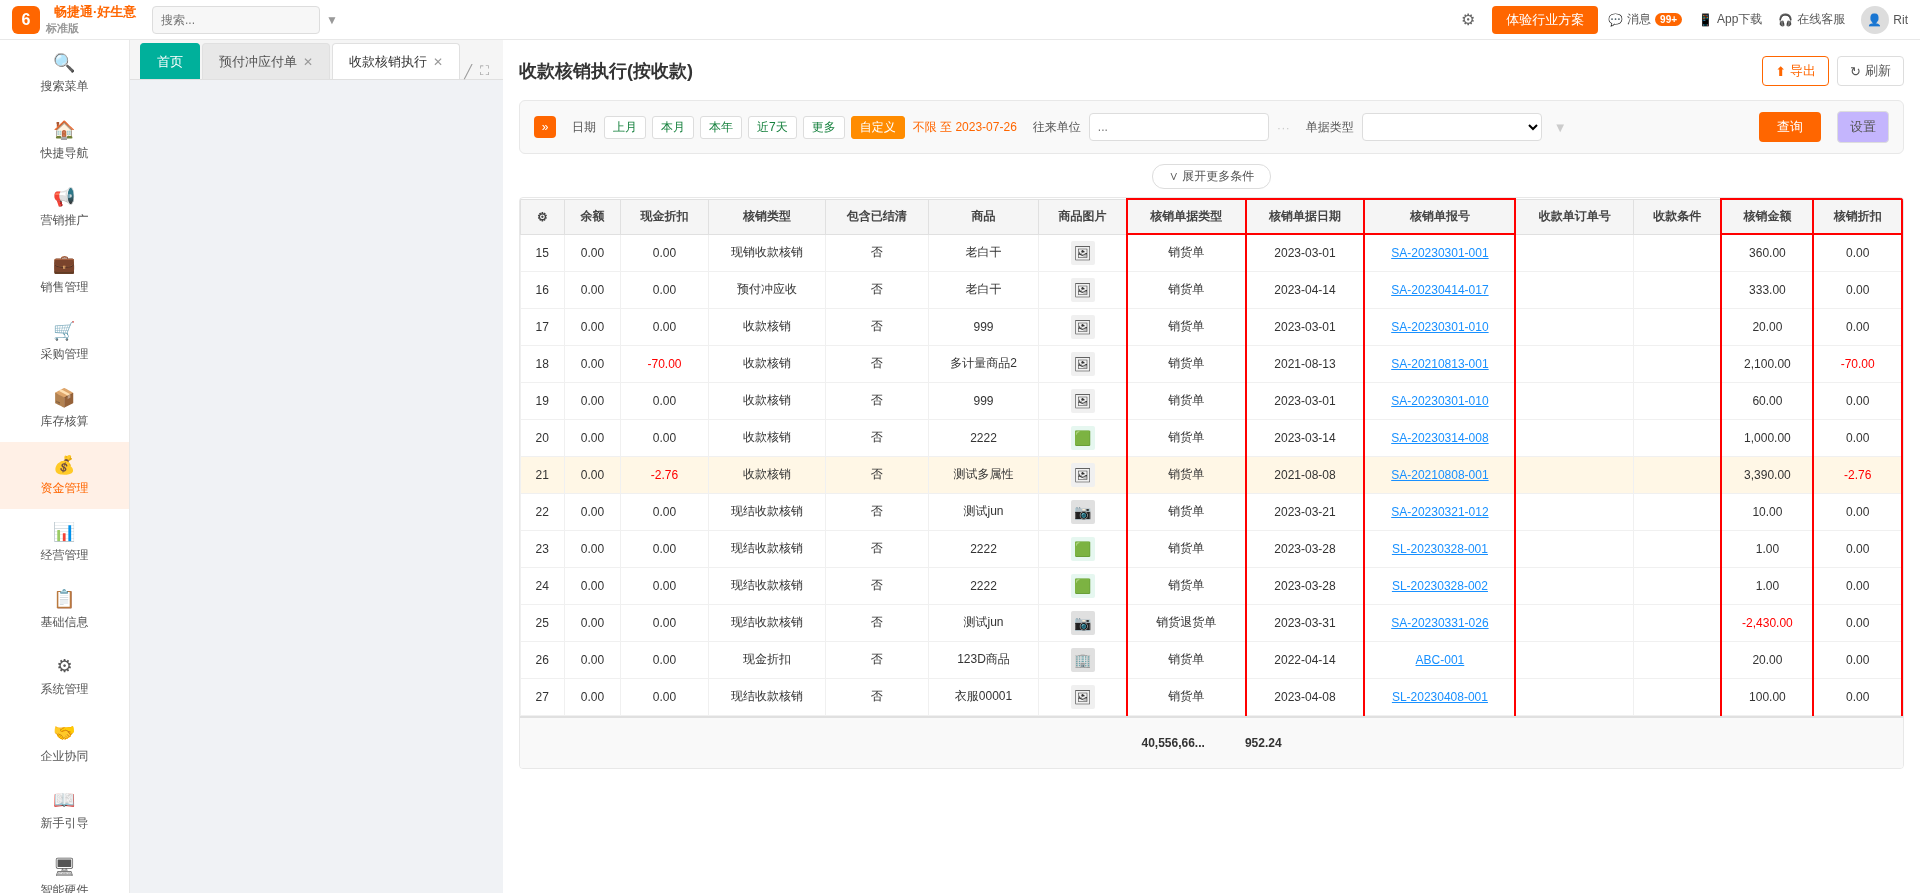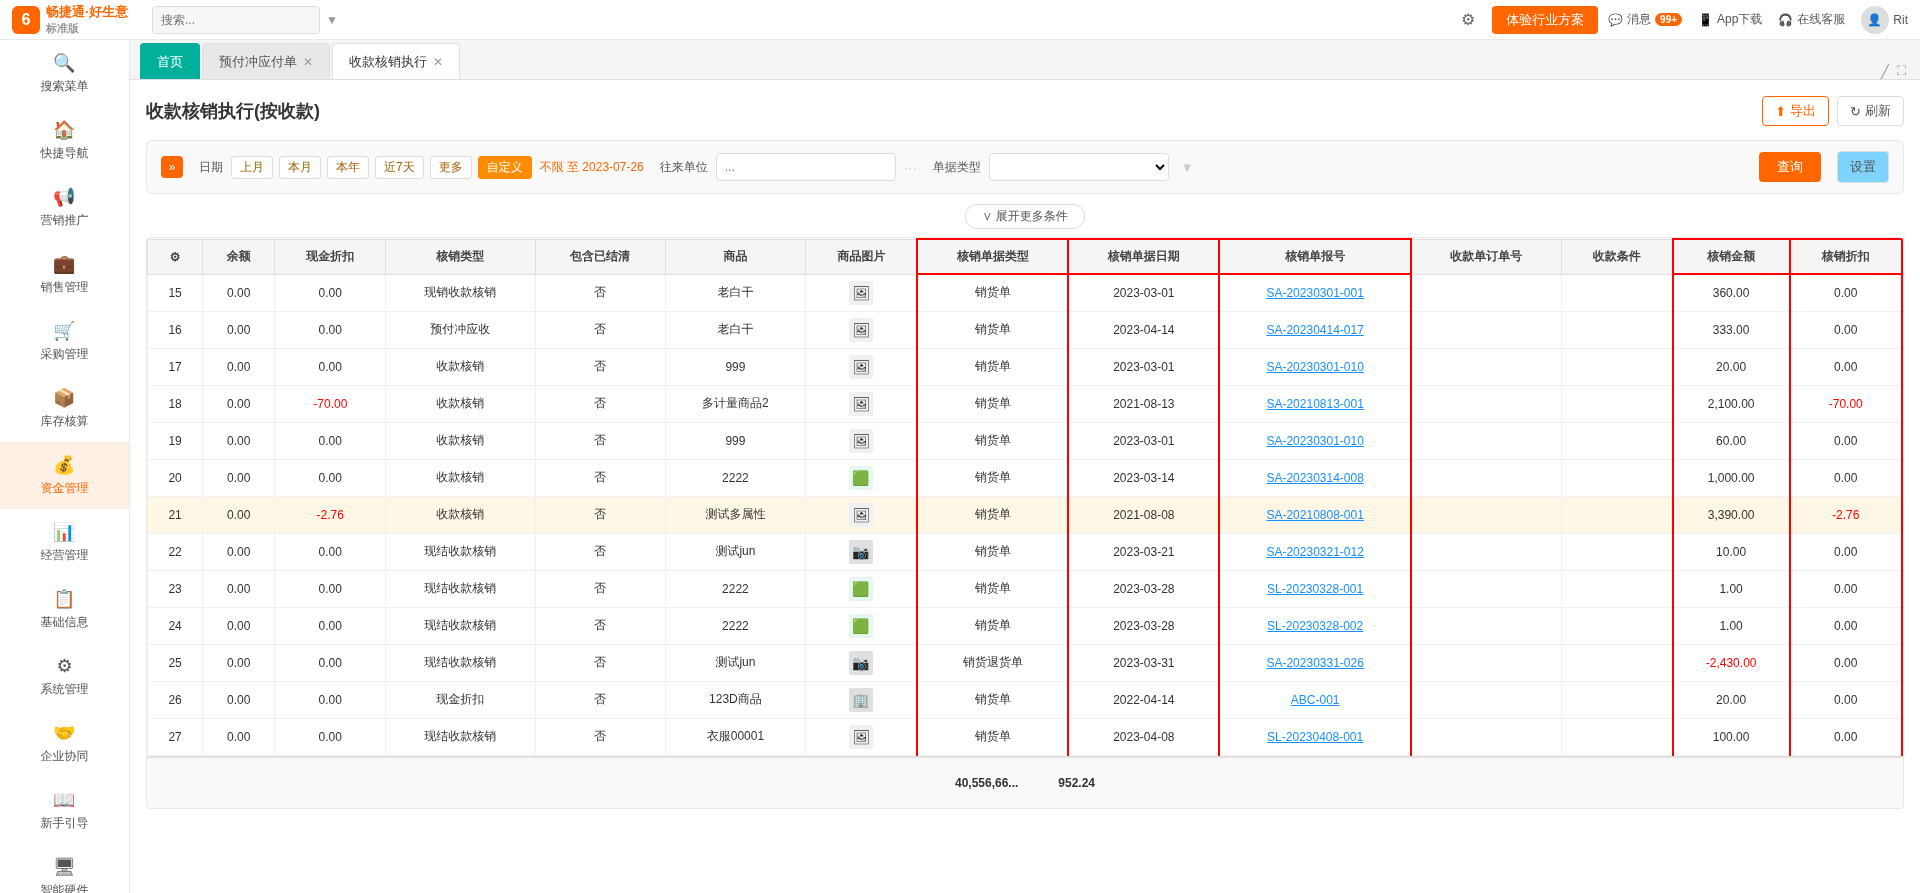--- a/index.html
+++ b/index.html
@@ -70,21 +70,21 @@
     }
     .sidebar-item {
       display: flex; flex-direction: column; align-items: center;
       padding: 12px 8px; cursor: pointer; gap: 4px;
       font-size: 12px; color: #555; border-bottom: none;
     }
     .sidebar-item.active { background: #fff0e6; color: #f60; }
     .sidebar-item .si-icon { font-size: 18px; }
 
     
-    .main { flex: 1; display: flex; flex-direction: column; overflow: hidden; }
+    .main { flex: 1; display: flex; flex-direction: row; overflow: hidden; }
 
     
     .tab-bar {
       height: 40px; background: #f5f5f5; border-bottom: 1px solid #e0e0e0;
       display: flex; align-items: flex-end; padding: 0 10px; gap: 2px;
     }
     .tab {
       height: 36px; padding: 0 16px; border-radius: 4px 4px 0 0;
       border: 1px solid #e0e0e0; border-bottom: none;
       display: flex; align-items: center; gap: 6px; cursor: pointer;
@@ -133,40 +133,40 @@
     .filter-expand-btn {
       background: #f60; color: #fff; border: none; border-radius: 4px;
       width: 22px; height: 22px; cursor: pointer; font-size: 12px;
       display: flex; align-items: center; justify-content: center;
     }
     .filter-group { display: flex; align-items: center; gap: 8px; }
     .filter-label { font-size: 12px; color: #555; white-space: nowrap; }
     .filter-date-options { display: flex; gap: 6px; align-items: center; }
     .filter-date-btn {
       padding: 2px 8px; border: 1px solid #ddd; border-radius: 3px;
-      font-size: 12px; cursor: pointer; background: #fff; color: #a16207;
+      font-size: 12px; cursor: pointer; background: #fff; color: #15803d;
     }
     .filter-date-btn.custom {
       background: #ff8c00; color: #fff; border-color: #ff8c00;
     }
     .filter-date-value { font-size: 12px; color: #f60; }
     .filter-input {
       width: 180px; height: 28px; border: 1px solid #ddd; border-radius: 4px;
       padding: 0 8px; font-size: 12px;
     }
     .filter-select {
       width: 180px; height: 28px; border: 1px solid #ddd; border-radius: 4px;
       padding: 0 8px; font-size: 12px; background: #fff;
     }
     .btn-query {
       background: #f60; color: #fff; border: none; border-radius: 4px;
       padding: 6px 18px; font-size: 13px; cursor: pointer;
     }
     .btn-settings {
-      background: #7dd3fc; color: #555; border: 1px solid #ddd; border-radius: 4px;
+      background: #c4b5fd; color: #555; border: 1px solid #ddd; border-radius: 4px;
       padding: 6px 12px; font-size: 13px; cursor: pointer;
     }
     .expand-more-bar {
       text-align: center; margin-bottom: 8px;
     }
     .expand-more-btn {
       background: none; border: 1px solid #ddd; border-radius: 12px;
       padding: 3px 16px; font-size: 12px; color: #555; cursor: pointer;
     }
 
@@ -219,21 +219,21 @@
       font-size: 12px; color: #555; cursor: pointer;
     }
   </style>
 </head>
 <body>
 
 <div class="top-bar">
   <div class="top-bar-logo">
     <div class="logo-icon">6</div>
     <div>
-      <div style="font-size:13px;font-weight:bold;color:#f60;">畅捷通·好生意</div>
+      <div style="font-size:13px;font-weight:bold;color:#f60;margin-left:8px;">畅捷通·好生意</div>
       <div style="font-size:11px;color:#999;">标准版</div>
     </div>
   </div>
   <div class="top-bar-search">
     <input type="text" placeholder="搜索..." style="">
     <span class="search-arrow">▼</span>
   </div>
   <button class="gear-btn">⚙</button>
   <button class="industry-btn">体验行业方案</button>
   <div class="top-bar-right">

